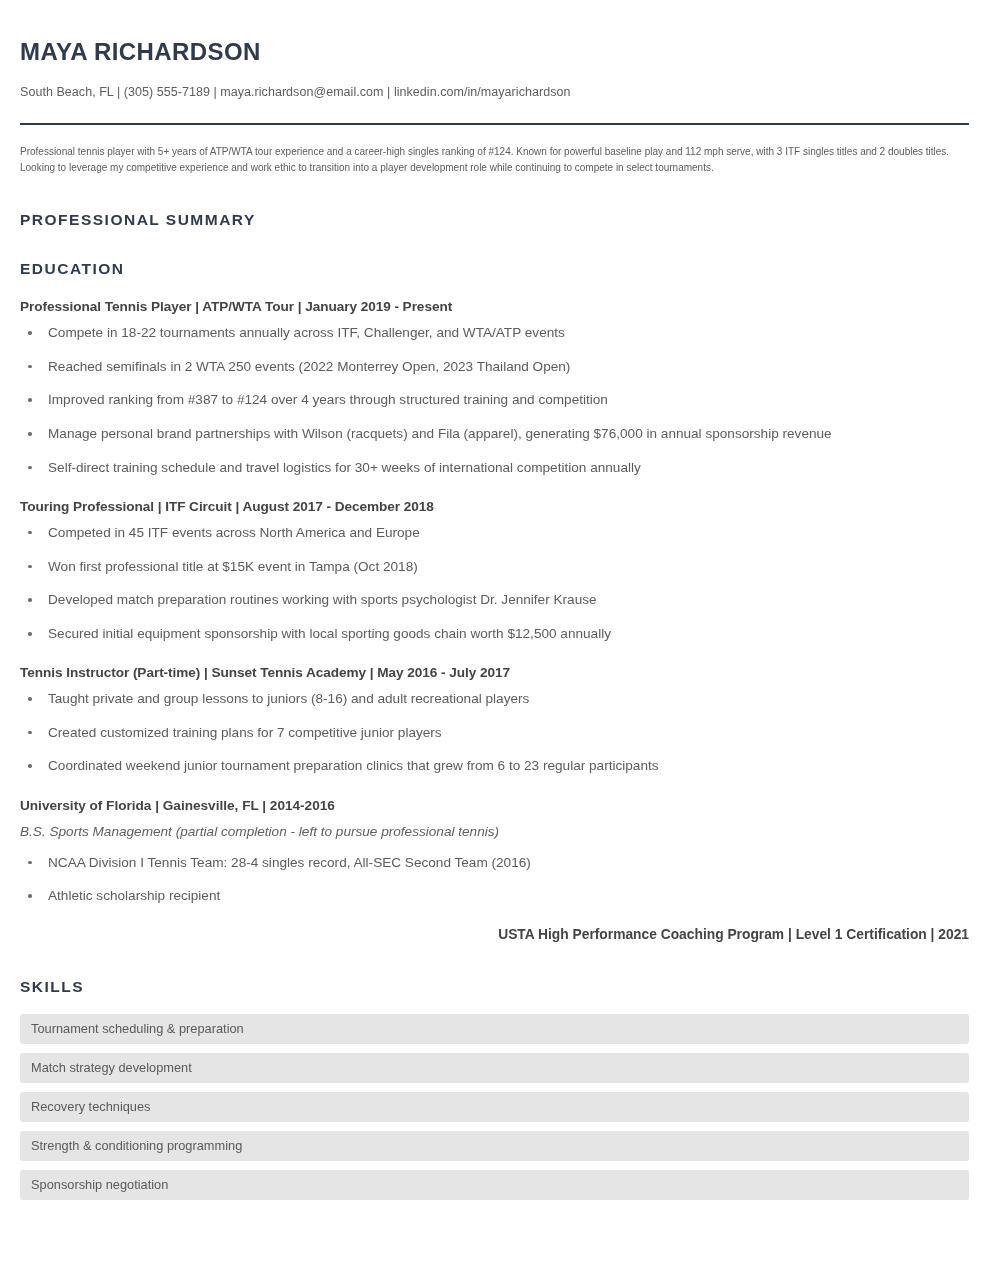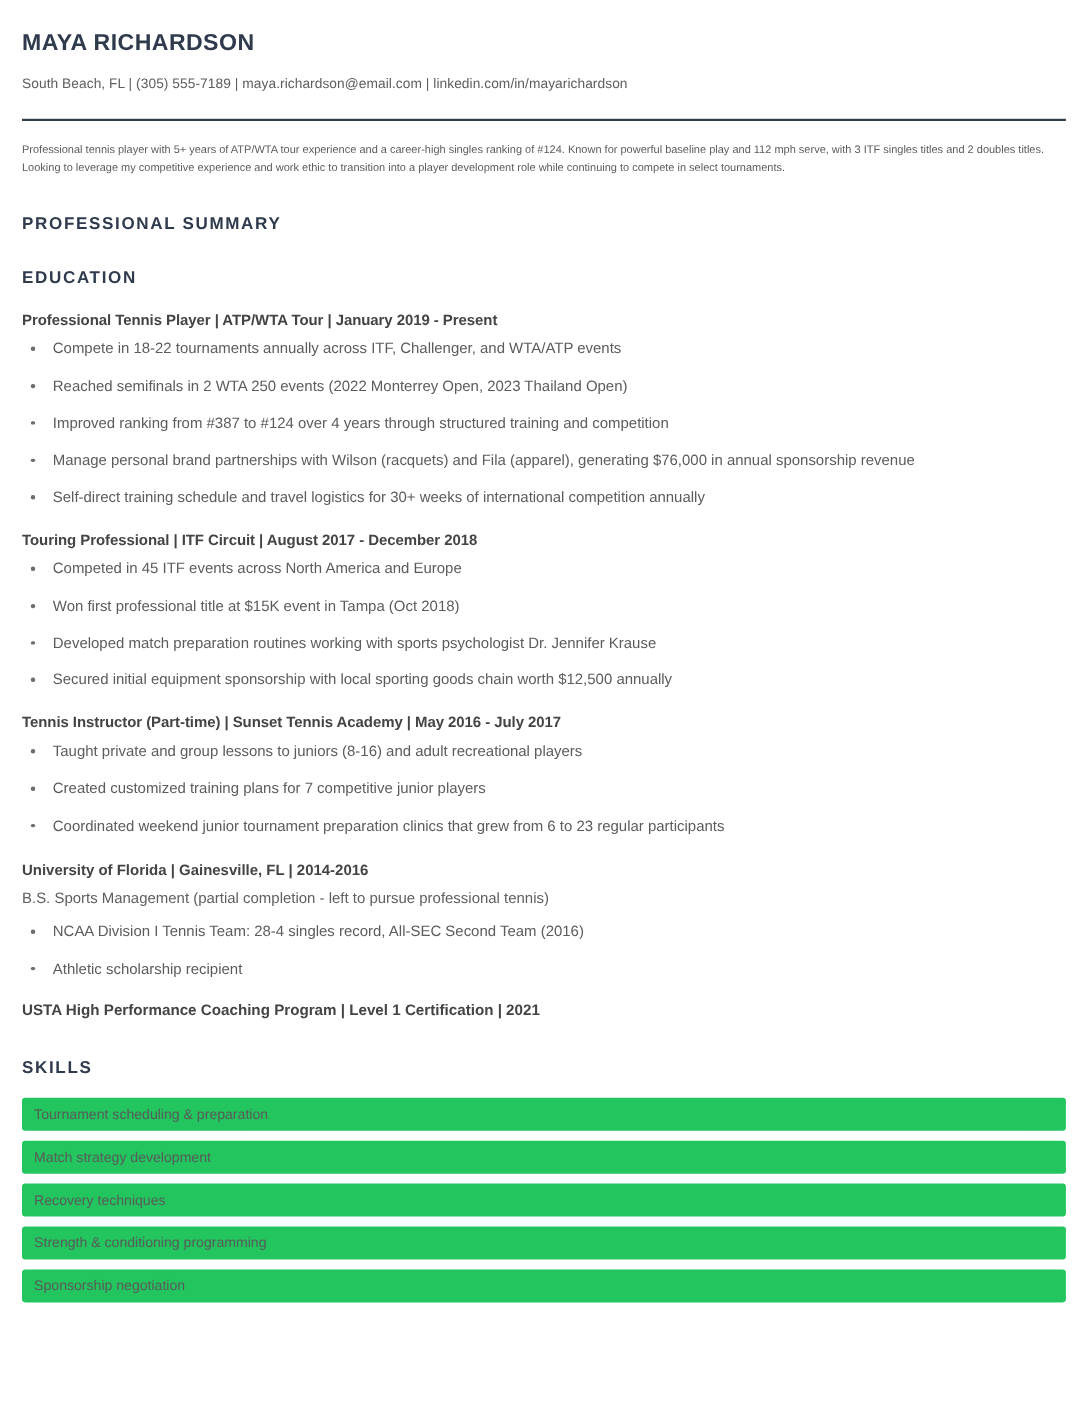--- a/index.html
+++ b/index.html
@@ -16,25 +16,25 @@
   }
   .page {
     width: 989px;
     box-sizing: border-box;
     padding: 22px 20px 0 20px;
     position: relative;
   }
 
   
   .name {
-    font-size: 21px;
+    font-size: 24px;
     font-weight: bold;
     letter-spacing: 0.4px;
     color: #2f3b4d;
-    margin: 0 0 0 0;
+    margin: 12px 0 0 0;
     line-height: 1.2;
     padding-top: 4px;
   }
   .contact {
     font-size: 12.5px;
     color: #5e5e5e;
     margin-top: 17px;
     letter-spacing: 0.05px;
     line-height: 1.4;
   }
@@ -107,38 +107,40 @@
   
   .edu-school {
     font-size: 13.6px;
     font-weight: bold;
     color: #444444;
     margin-top: 21px;
     line-height: 1.35;
   }
   .edu-degree {
     font-size: 13.6px;
+    font-style: italic;
     color: #5f5f5f;
     margin-top: 7px;
     line-height: 1.4;
   }
   .edu-cert {
     font-size: 13.8px;
     font-weight: bold;
     color: #444444;
     margin-top: 20px;
     line-height: 1.35;
+    text-align: right;
   }
 
   
   .skills-list {
     margin-top: 18px;
   }
   .skill-row {
-    background: #22c55e;
+    background: #e5e5e5;
     border-radius: 3px;
     height: 30px;
     line-height: 30px;
     padding: 0 0 0 11px;
     font-size: 12.8px;
     color: #5a5a5a;
     margin-bottom: 9px;
     width: 949px;
     box-sizing: border-box;
     overflow: hidden;

